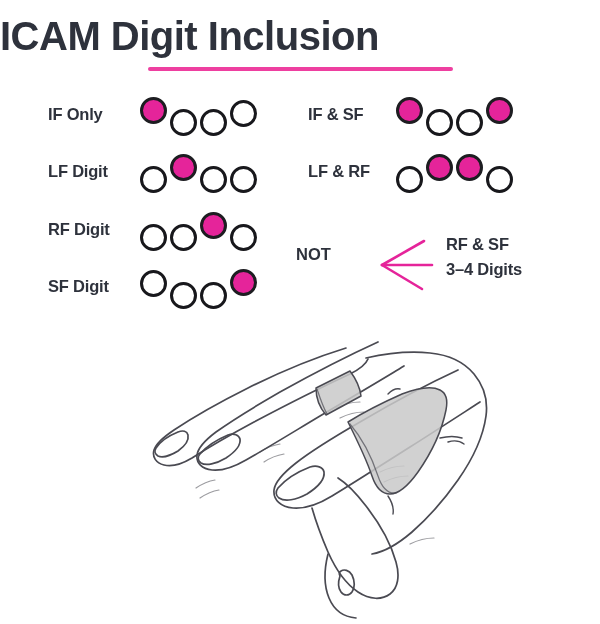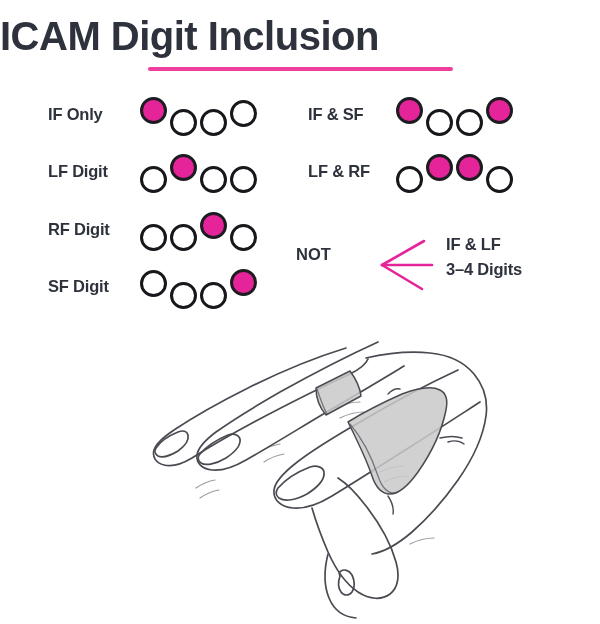--- a/index.html
+++ b/index.html
@@ -208,21 +208,21 @@
 
   <svg id="arrow-svg" viewBox="0 0 72 86">
     <g stroke="#e5249a" stroke-width="2.6" fill="none" stroke-linecap="round">
       <line x1="4" y1="37" x2="46" y2="13"></line>
       <line x1="4" y1="37" x2="54" y2="37"></line>
       <line x1="4" y1="37" x2="44" y2="61"></line>
     </g>
   </svg>
 
   <div id="not-allowed-items">
-    <span>IF &amp; LF</span>
+    <span>RF &amp; SF</span>
     <span>3–4 Digits</span>
   </div>
 </div>
 
 <div id="hand-illustration">
   <svg viewBox="0 0 430 296" preserveAspectRatio="xMidYMid meet">
     <g fill="none" stroke="#4a4a52" stroke-width="1.7" stroke-linejoin="round" stroke-linecap="round">
 
       <path d="M258 22 C232 30 196 44 160 62 C130 77 104 92 86 104
                C74 112 68 118 66 124 C64 131 68 137 76 139

